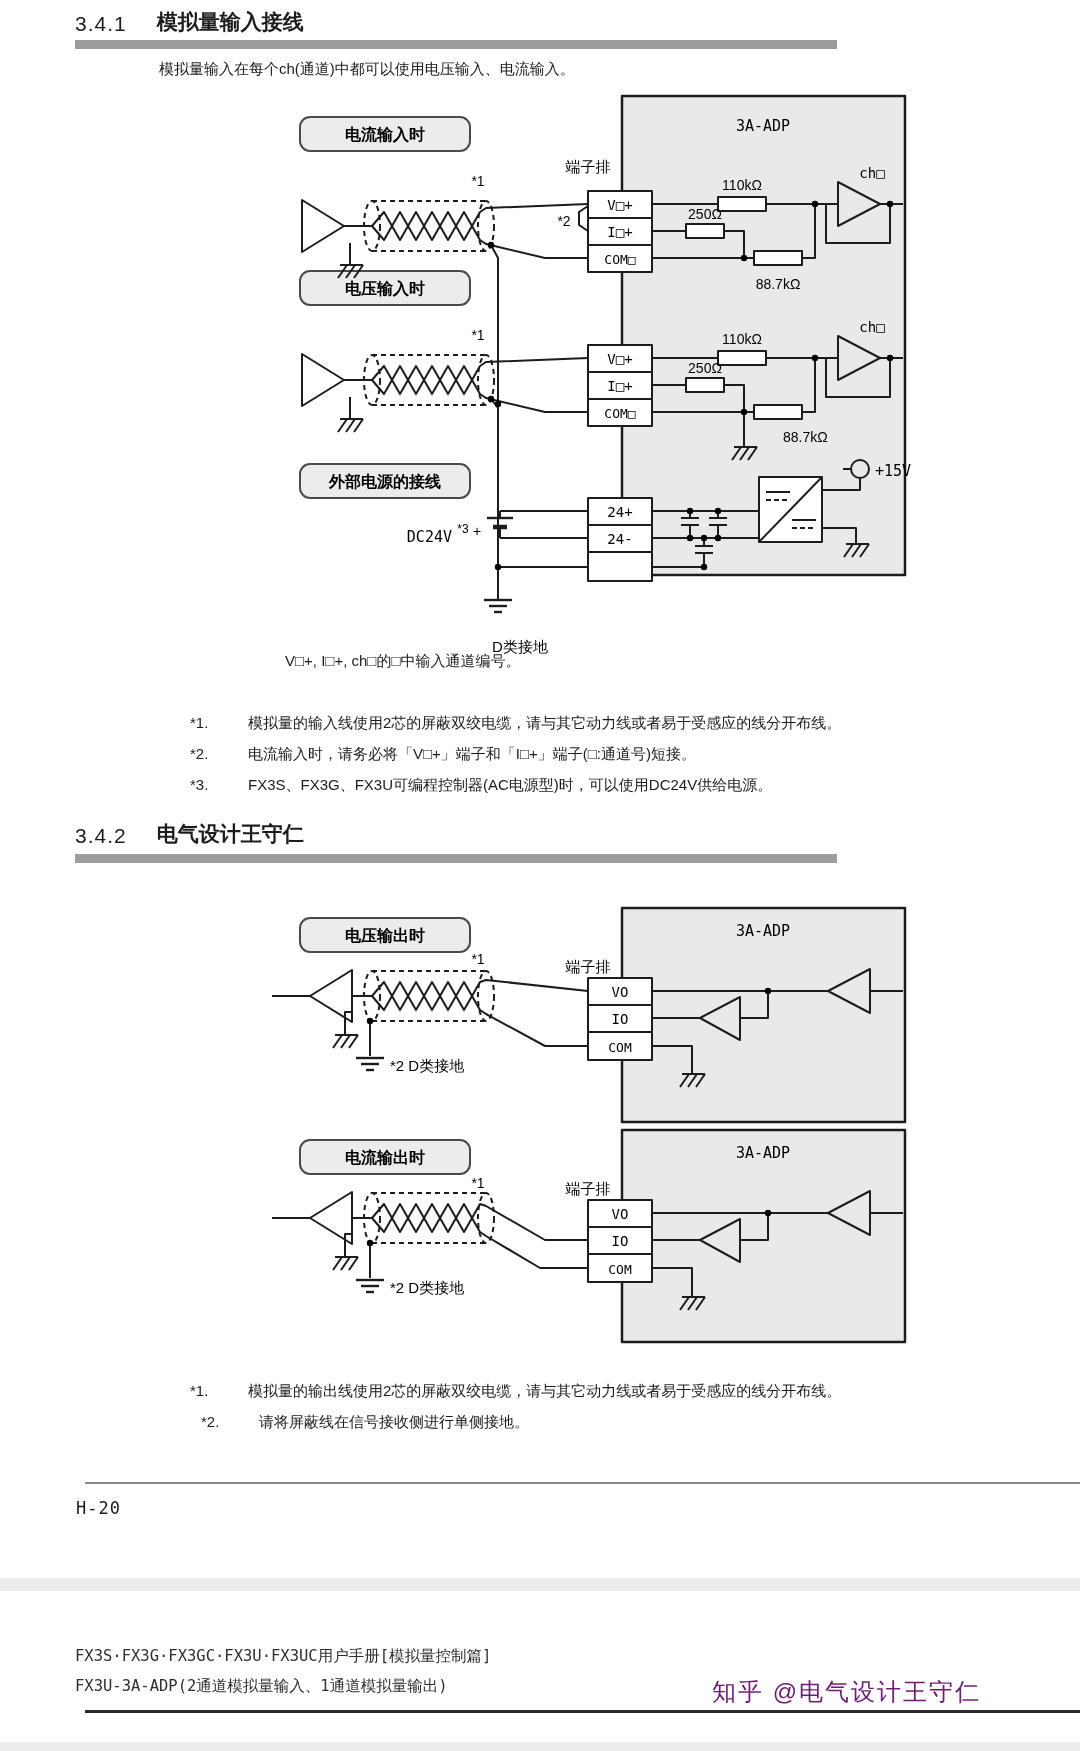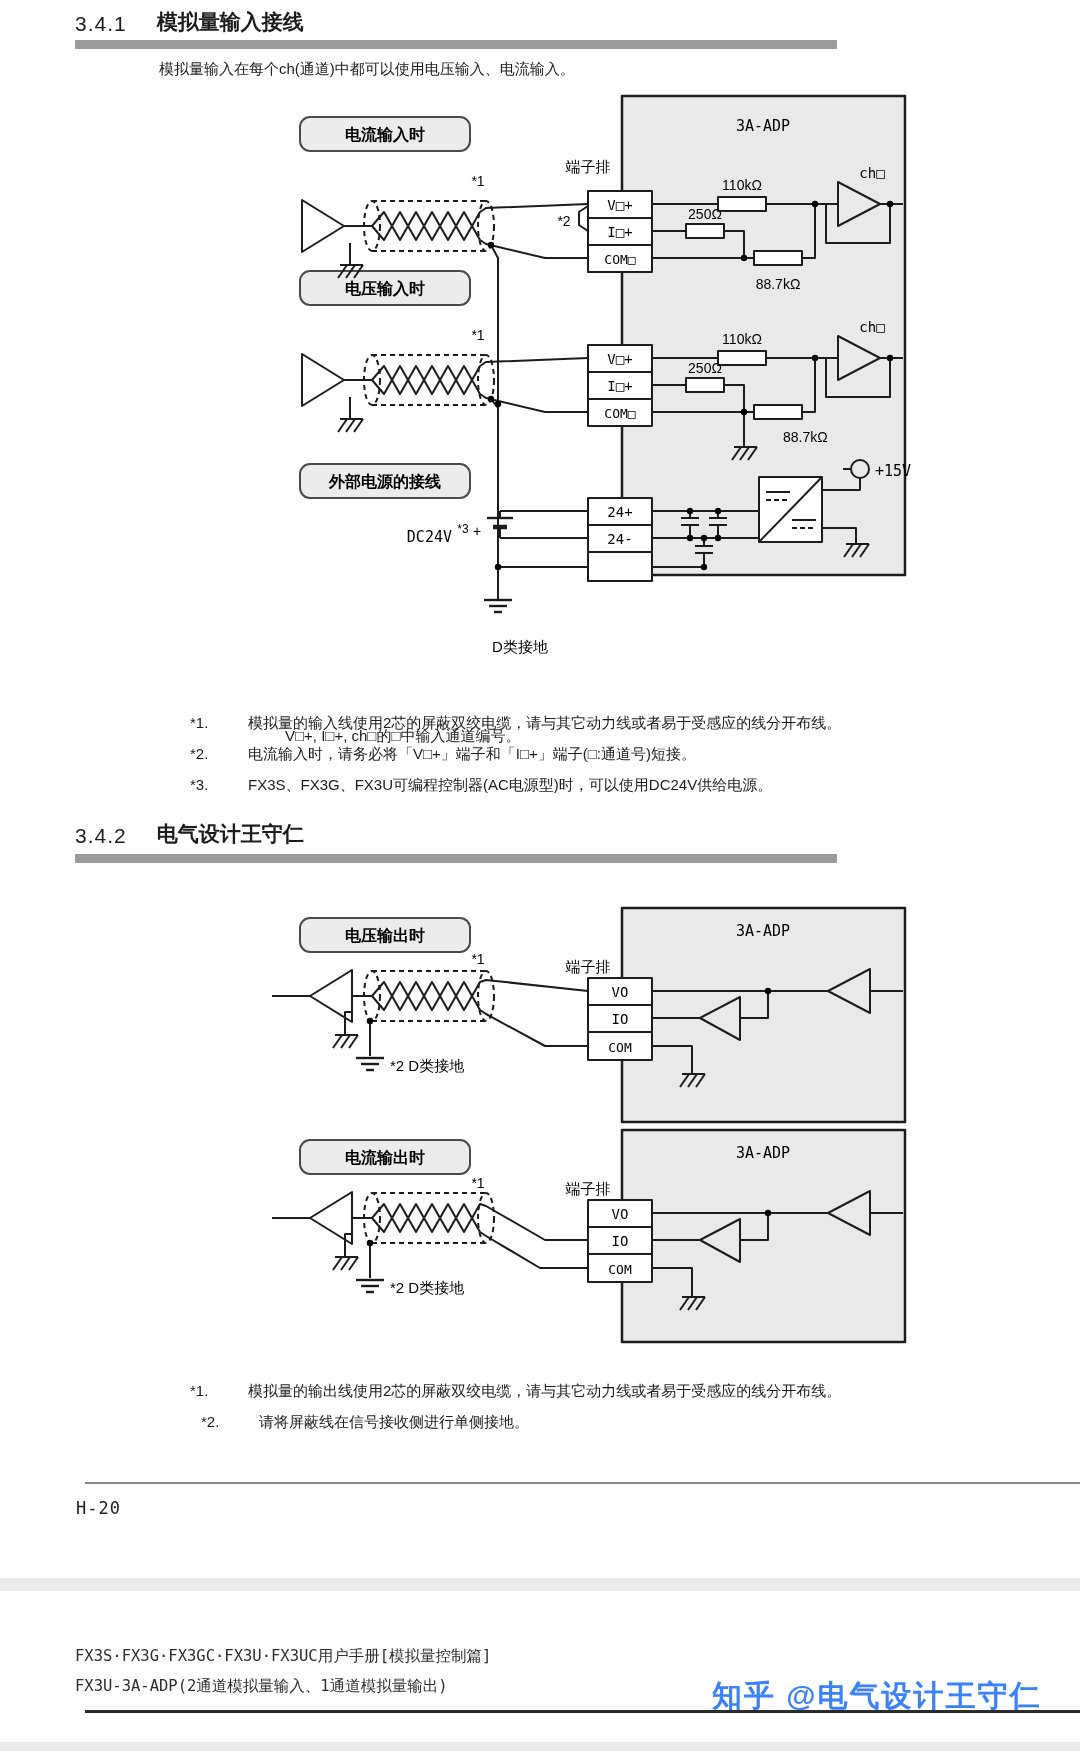--- a/index.html
+++ b/index.html
@@ -15,21 +15,21 @@
   .rule{background:#9c9c9c;height:9px}
   .intro{font-size:15px;white-space:nowrap}
   .caption{font-size:15px;white-space:nowrap}
   .note-row{position:absolute;font-size:15px;white-space:nowrap}
   .note-ref{display:inline-block;width:58px}
   .footer-rule{background:#8a8a8a;height:2px}
   .black-rule{background:#2b2b2b;height:3px}
   .pagenum{font-size:17px;letter-spacing:1px}
   .band{background:#ececec}
   .manual-line{font-size:15.5px;font-weight:400;white-space:nowrap;color:#2e2e2e}
-  .watermark{font-size:30px;font-weight:700;color:#3b82f6;white-space:nowrap;letter-spacing:2px}
+  .watermark{font-size:24px;font-weight:400;color:#701a75;white-space:nowrap;letter-spacing:2px}
   svg text{font-family:"Liberation Sans",sans-serif}
   svg text.tmono{font-family:"DejaVu Sans Mono",monospace}
 </style>
 </head>
 <body>
 
 <div class="abs h1" style="left:75px;top:8px">
   <span class="num">3.4.1</span>
   <span class="ttl">模拟量输入接线</span>
 </div>
@@ -288,21 +288,21 @@
     <rect x="588" y="1227" width="64" height="27" fill="#ffffff" stroke="#1c1c1c" stroke-width="2"></rect>
     <rect x="588" y="1254" width="64" height="28" fill="#ffffff" stroke="#1c1c1c" stroke-width="2"></rect>
     <text x="620" y="1219" font-size="14" text-anchor="middle" class="tmono">VO</text>
     <text x="620" y="1246" font-size="14" text-anchor="middle" class="tmono">IO</text>
     <text x="620" y="1274" font-size="13" text-anchor="middle" class="tmono">COM</text>
     <text x="478" y="1188" font-size="14" text-anchor="middle">*1</text>
     <text x="390" y="1293" font-size="15" text-anchor="start">*2 D类接地</text>
   </g>
 </svg>
 
-<div class="abs caption" style="left:285px;top:727px">V□+, I□+, ch□的□中输入通道编号。</div>
+<div class="abs caption" style="left:285px;top:652px">V□+, I□+, ch□的□中输入通道编号。</div>
 
 <div class="note-row" style="left:190px;top:714px">
   <span class="note-ref">*1.</span><span>模拟量的输入线使用2芯的屏蔽双绞电缆，请与其它动力线或者易于受感应的线分开布线。</span>
 </div>
 <div class="note-row" style="left:190px;top:745px">
   <span class="note-ref">*2.</span><span>电流输入时，请务必将「V□+」端子和「I□+」端子(□:通道号)短接。</span>
 </div>
 <div class="note-row" style="left:190px;top:776px">
   <span class="note-ref">*3.</span><span>FX3S、FX3G、FX3U可编程控制器(AC电源型)时，可以使用DC24V供给电源。</span>
 </div>

